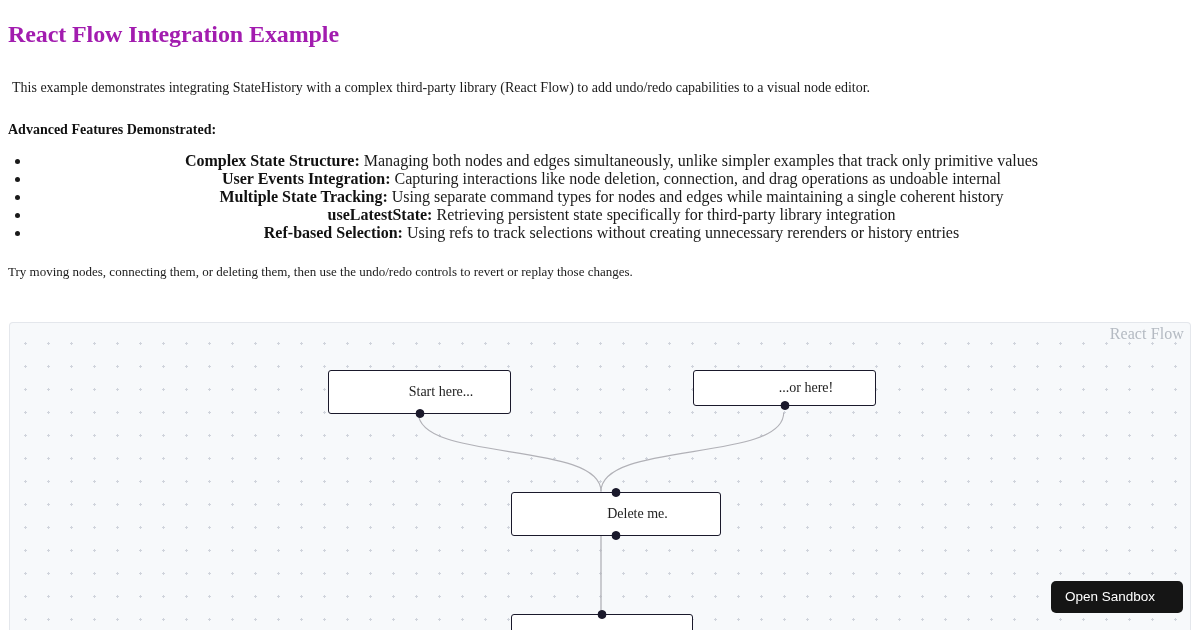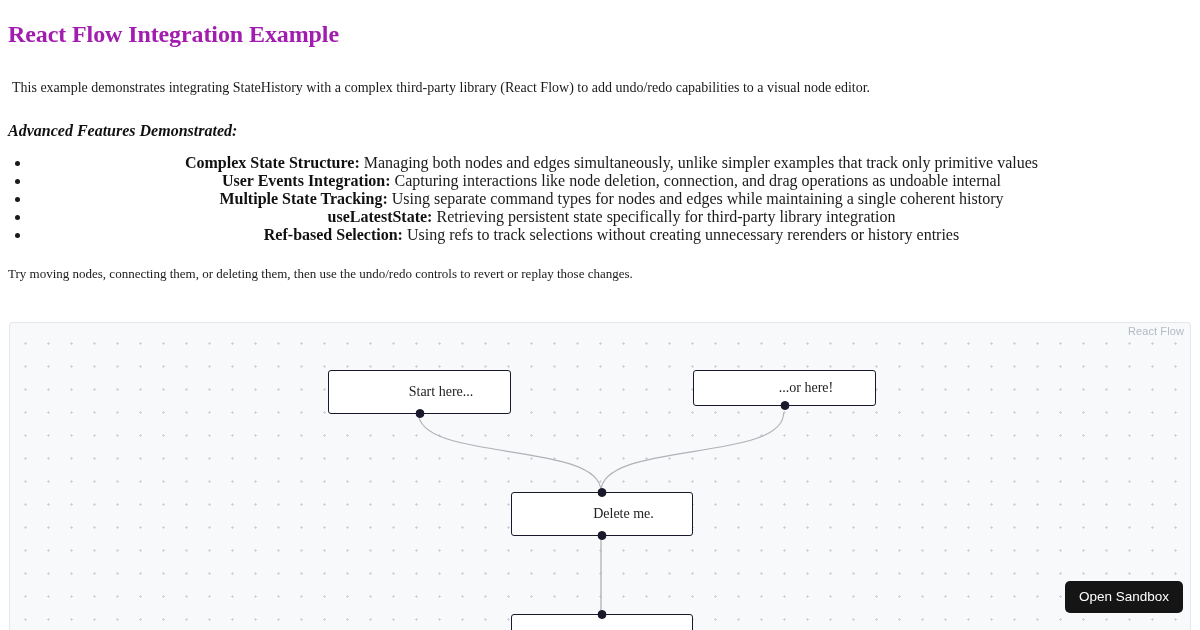--- a/index.html
+++ b/index.html
@@ -34,26 +34,25 @@
 
   .intro-paragraph {
     font-size: 14px;
     line-height: 1.45;
     margin: 4px;
     padding-top: 25px;
     color: #1a1a1a;
   }
 
   .features-heading {
-    font-size: 16px;
+    font-size: 14px;
     font-weight: bold;
     margin: 0;
     padding-top: 20px;
     color: #111111;
-    font-style: italic;
   }
 
   .features-list {
     list-style: disc;
     margin: 0;
     padding-top: 14px;
     padding-left: 23px;
     padding-right: 0;
     padding-bottom: 0;
     text-align: center;
@@ -144,37 +143,37 @@
     left: 50%;
     transform: translateX(-50%);
   }
   .rf-handle.handle-bottom { bottom: -5px; }
   .rf-handle.handle-top { top: -5px; }
 
   .rf-attribution {
     position: absolute;
     right: 6px;
     top: 2px;
-    font-family: Liberation Sans, sans-serif;
-    font-size: 11px;
+    font-family: Liberation Serif, serif;
+    font-size: 16px;
     color: #b4bac2;
     letter-spacing: 0.1px;
     margin-left: 40px;
   }
 
   .open-sandbox-button {
     position: absolute;
     right: 17px;
     bottom: 17px;
     background: #151515;
     color: #ffffff;
     font-family: "Liberation Sans", "DejaVu Sans", sans-serif;
     font-size: 13.5px;
     font-weight: 500;
-    padding: 9px 14px 10px 14px;
+    padding: 9px 28px 10px 14px;
     border: none;
     border-radius: 5px;
     line-height: 1;
     cursor: pointer;
     z-index: 30;
   }
 </style>
 </head>
 <body>
 
@@ -223,21 +222,21 @@
     <div class="rf-node" style="left:318px; top:47px; width:183px; height:44px;">
       <span>Start here...</span>
       <span class="rf-handle handle-bottom"></span>
     </div>
 
     <div class="rf-node" style="left:683px; top:47px; width:183px; height:36px;font-family:Liberation Serif, serif;">
       <span>...or here!</span>
       <span class="rf-handle handle-bottom"></span>
     </div>
 
-    <div class="rf-node" style="left:501px; top:169px; width:182px; height:44px;">
+    <div class="rf-node" style="left:501px; top:169px; width:210px; height:44px;">
       <span>Delete me.</span>
       <span class="rf-handle handle-top"></span>
       <span class="rf-handle handle-bottom"></span>
     </div>
 
     <div class="rf-node" style="left:501px; top:291px; width:182px; height:44px;">
       <span>Then me!</span>
       <span class="rf-handle handle-top"></span>
     </div>
 

